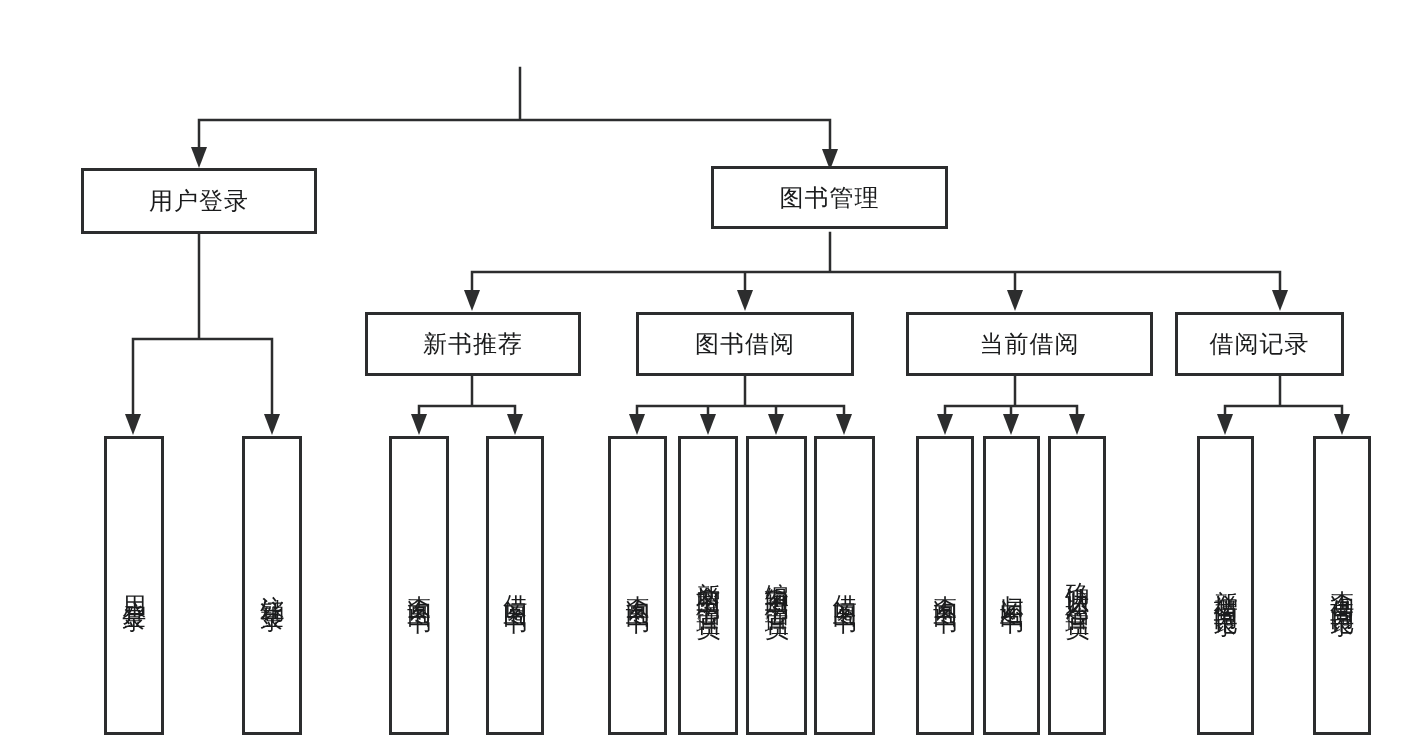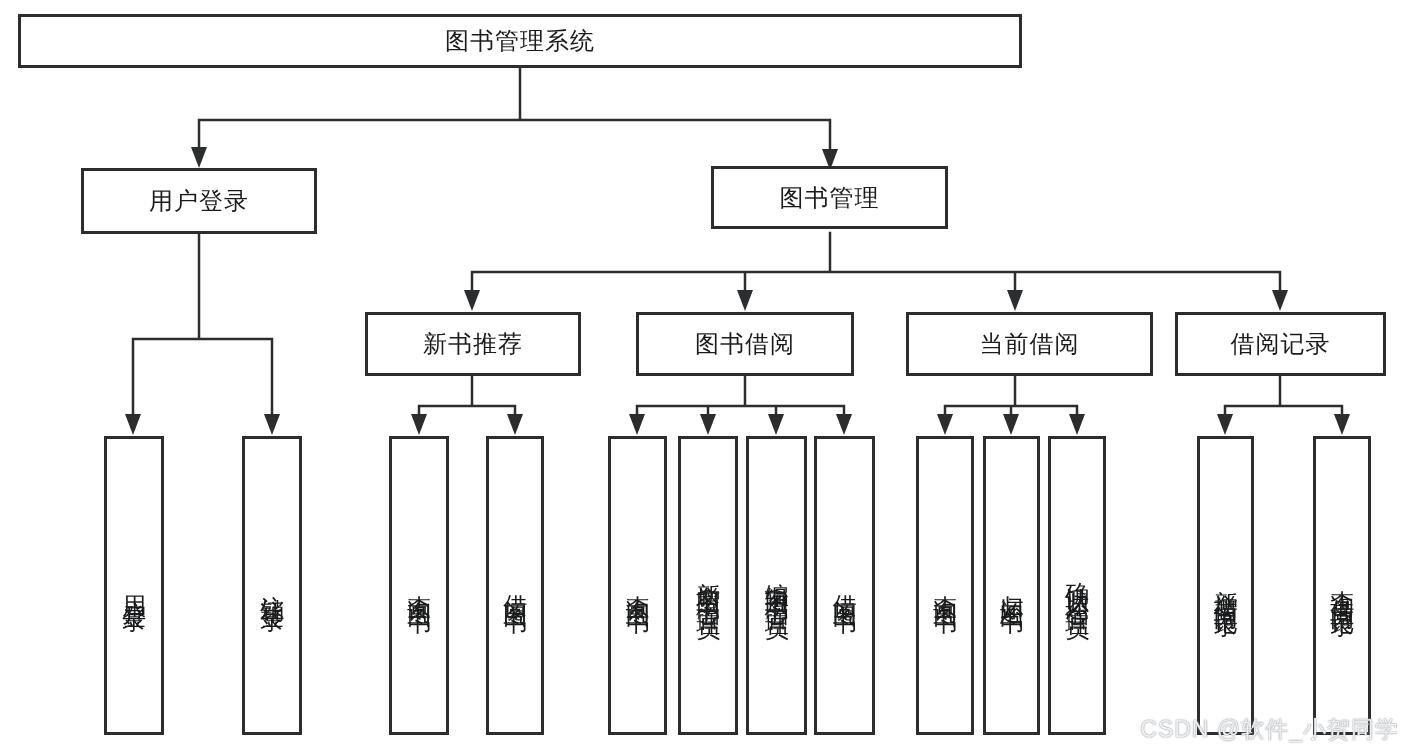--- a/index.html
+++ b/index.html
@@ -78,43 +78,41 @@
       <polygon points="768,414 784,414 776,435"></polygon>
       <polygon points="836,414 852,414 844,435"></polygon>
       <polygon points="937,414 953,414 945,435"></polygon>
       <polygon points="1003,414 1019,414 1011,435"></polygon>
       <polygon points="1069,414 1085,414 1077,435"></polygon>
       <polygon points="1217,414 1233,414 1225,435"></polygon>
       <polygon points="1334,414 1350,414 1342,435"></polygon>
     </g>
   </svg>
 
-  <div class="box" style="left:18px;top:14px;width:1004px;height:54px">图书管理系统</div>
 
   <div class="box" style="left:81px;top:168px;width:236px;height:66px">用户登录</div>
   <div class="box" style="left:711px;top:166px;width:237px;height:63px">图书管理</div>
 
   <div class="box" style="left:365px;top:312px;width:216px;height:64px">新书推荐</div>
   <div class="box" style="left:636px;top:312px;width:218px;height:64px">图书借阅</div>
   <div class="box" style="left:906px;top:312px;width:247px;height:64px">当前借阅</div>
-  <div class="box" style="left:1175px;top:312px;width:211px;height:64px">借阅记录</div>
+  <div class="box" style="left:1175px;top:312px;width:169px;height:64px">借阅记录</div>
 
   <div class="box vbox" style="left:104px;top:436px;width:60px;height:299px">用户登录</div>
   <div class="box vbox" style="left:242px;top:436px;width:60px;height:299px">注销登录</div>
 
   <div class="box vbox" style="left:389px;top:436px;width:60px;height:299px">查询图书</div>
   <div class="box vbox" style="left:486px;top:436px;width:58px;height:299px">借阅图书</div>
 
   <div class="box vbox" style="left:608px;top:436px;width:59px;height:299px">查询图书</div>
   <div class="box vbox" style="left:678px;top:436px;width:60px;height:299px">新增图书（管理员）</div>
   <div class="box vbox" style="left:746px;top:436px;width:61px;height:299px">编辑图书（管理员）</div>
   <div class="box vbox" style="left:814px;top:436px;width:61px;height:299px">借阅图书</div>
 
   <div class="box vbox" style="left:916px;top:436px;width:58px;height:299px">查询图书</div>
   <div class="box vbox" style="left:983px;top:436px;width:57px;height:299px">归还图书</div>
   <div class="box vbox" style="left:1048px;top:436px;width:58px;height:299px">确认归还（管理员）</div>
 
   <div class="box vbox" style="left:1197px;top:436px;width:57px;height:299px">新增借阅记录</div>
   <div class="box vbox" style="left:1313px;top:436px;width:58px;height:299px">查询借阅记录</div>
 
-  <div class="watermark">CSDN @软件_小贺同学</div>
 
 </div>
 
 </body></html>

